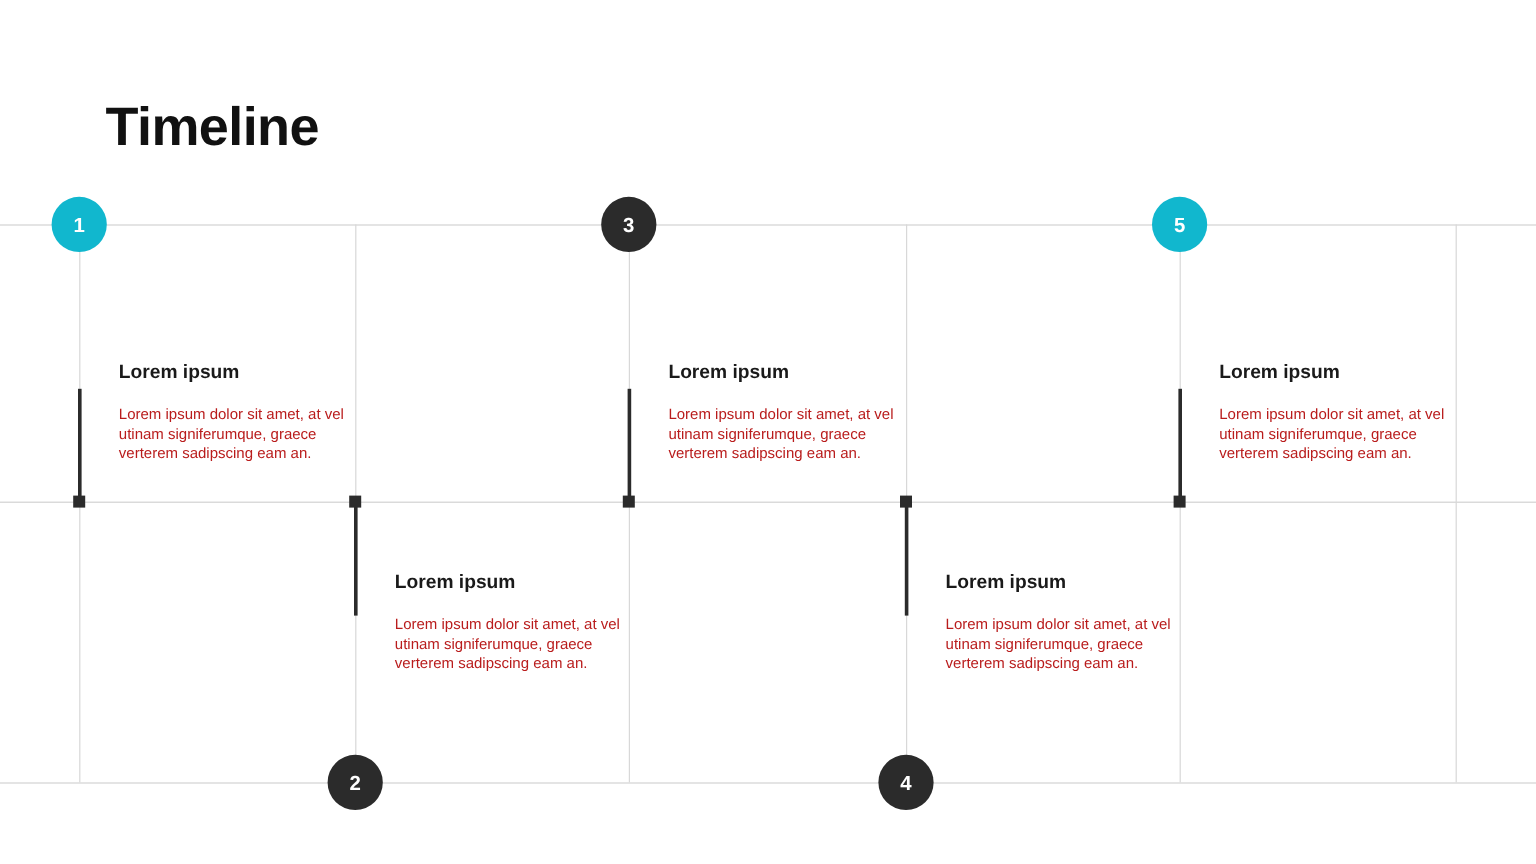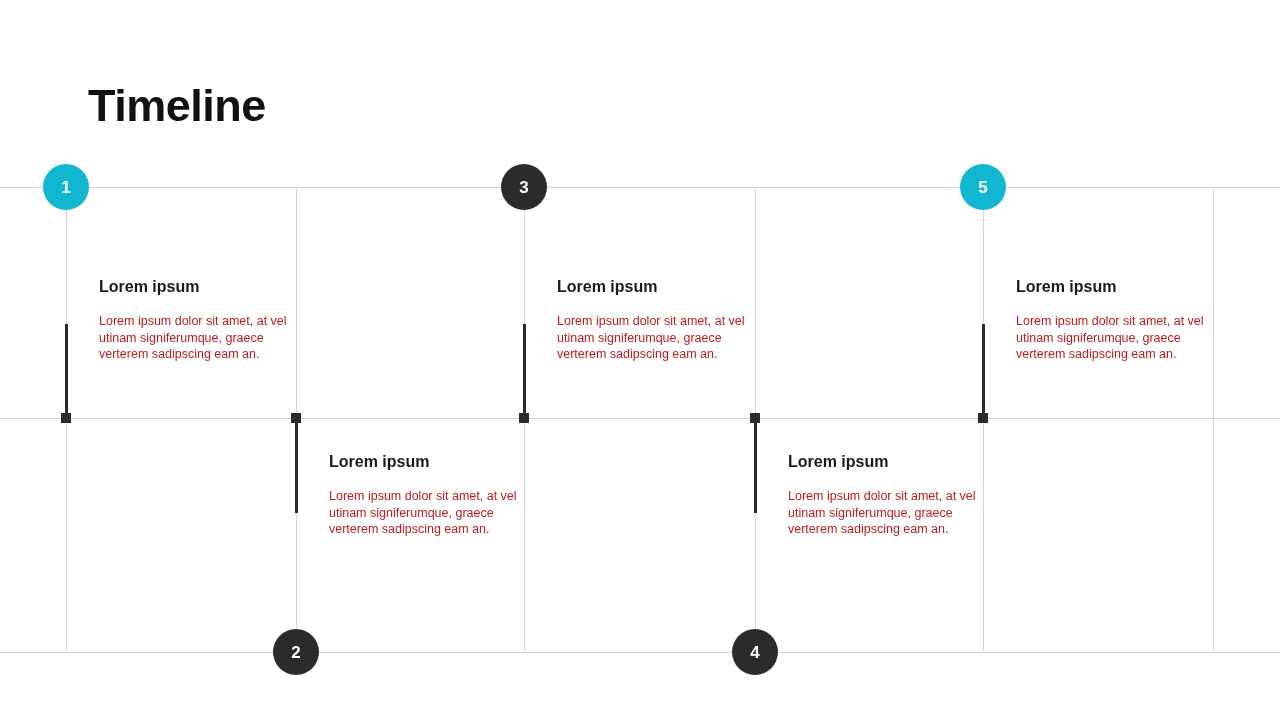--- a/index.html
+++ b/index.html
@@ -78,20 +78,21 @@
     width:200px;
   }
 
   .item-heading {
     font-size:16px;
     font-weight:bold;
     color:#1a1a1a;
     line-height:1.2;
     margin-bottom:17px;
     white-space:nowrap;
+    margin-top:24px;
   }
 
   .item-body {
     font-size:12.5px;
     color:#b91c1c;
     line-height:1.33;
     font-weight:normal;
   }
 </style>
 </head>

